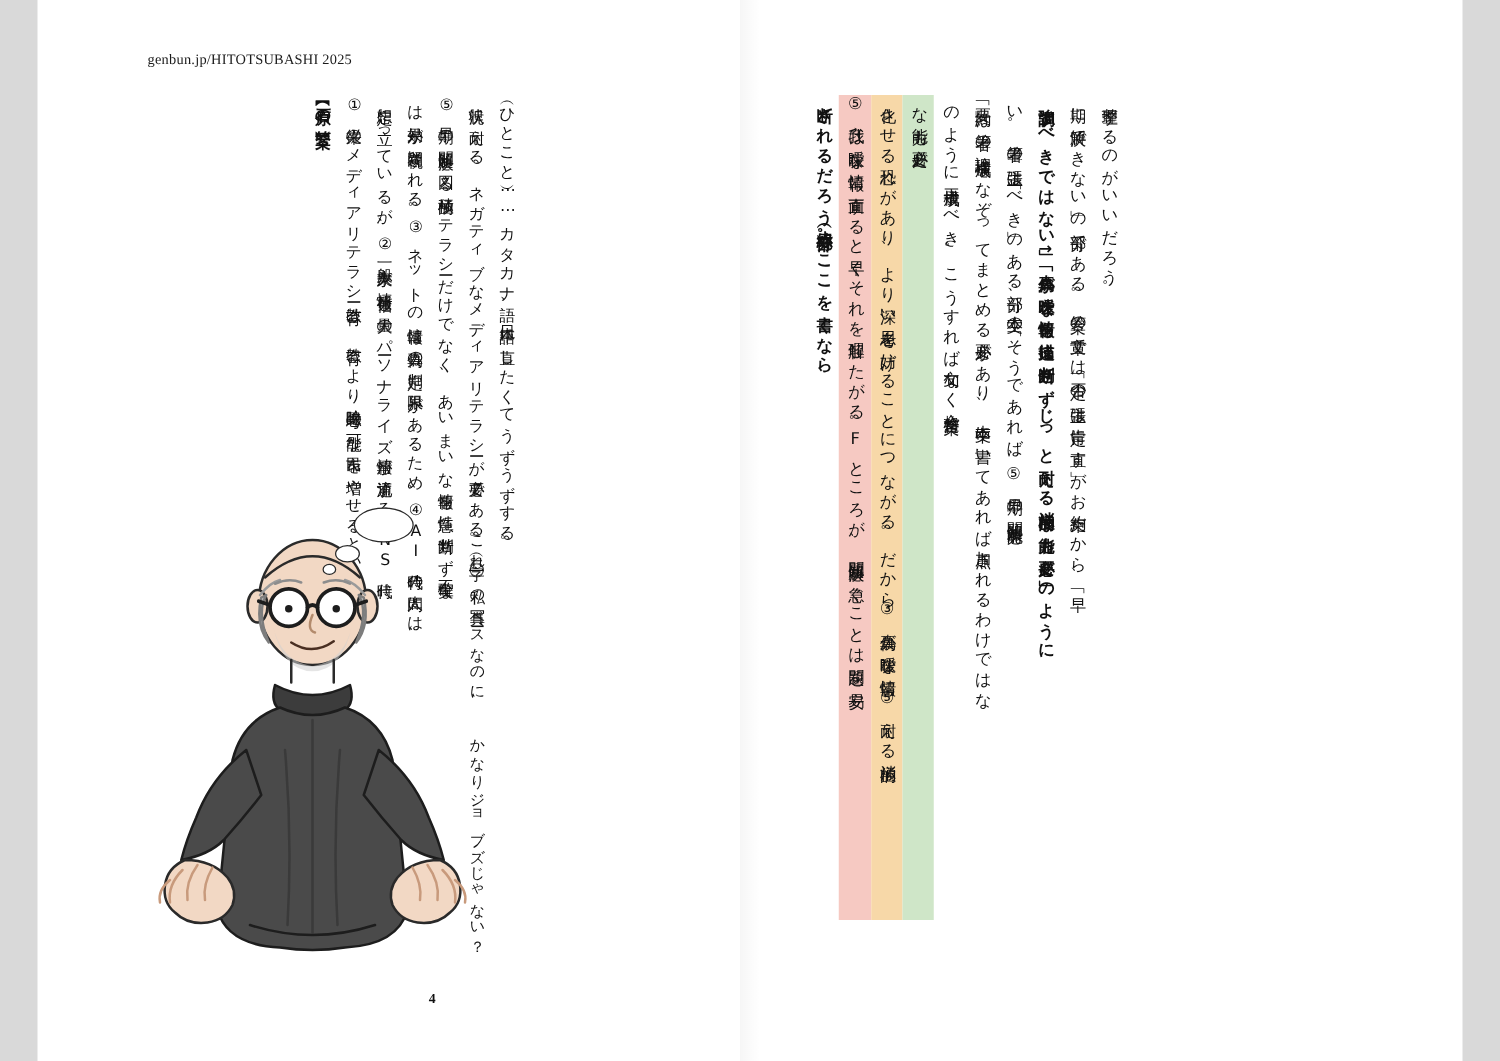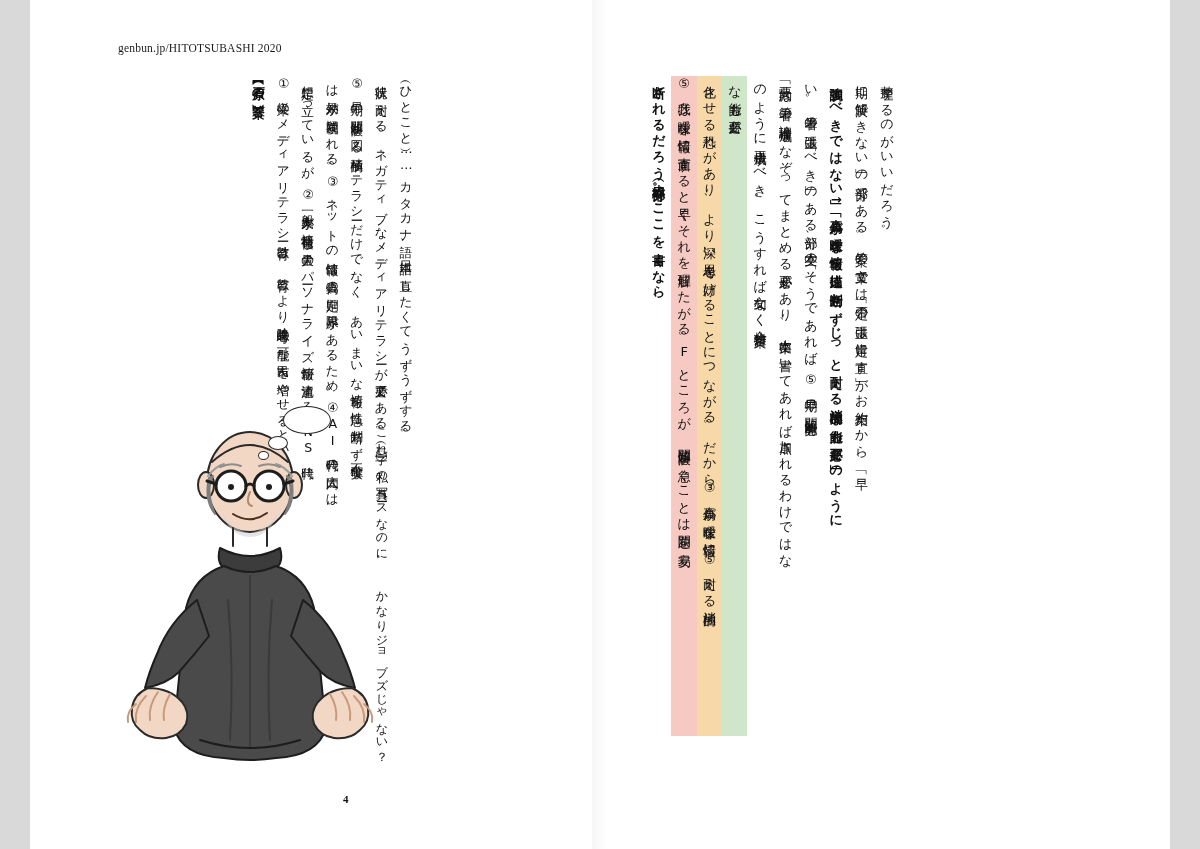--- a/index.html
+++ b/index.html
@@ -137,21 +137,21 @@
   .b1 { width: 46px; height: 26px; left: 183px; top: 106px; }
   .b2 { width: 18px; height: 12px; left: 168px; top: 136px; }
   .b3 { width: 9px;  height: 7px;  left: 158px; top: 151px; }
 </style>
 </head>
 <body>
 
 <div class="spread">
 
   <div class="page page-left">
-    <div class="running-head rh-left">genbun.jp/HITOTSUBASHI 2020</div>
+    <div class="running-head rh-left">genbun.jp/HITOTSUBASHI 2025</div>
 
     <div class="left-body">
       <div class="col">
         <div class="vtext heading-box">【石原の答案】</div>
       </div>
       <div class="col">
         <div class="vtext">①従来のメディアリテラシー教育は、教育により吟味思考の可能な市民を増やせるという楽観的な</div>
       </div>
       <div class="col">
         <div class="vtext">想定に立っているが、②一般大衆が情報発信し大量のパーソナライズ情報が流通するSNS時代</div>

